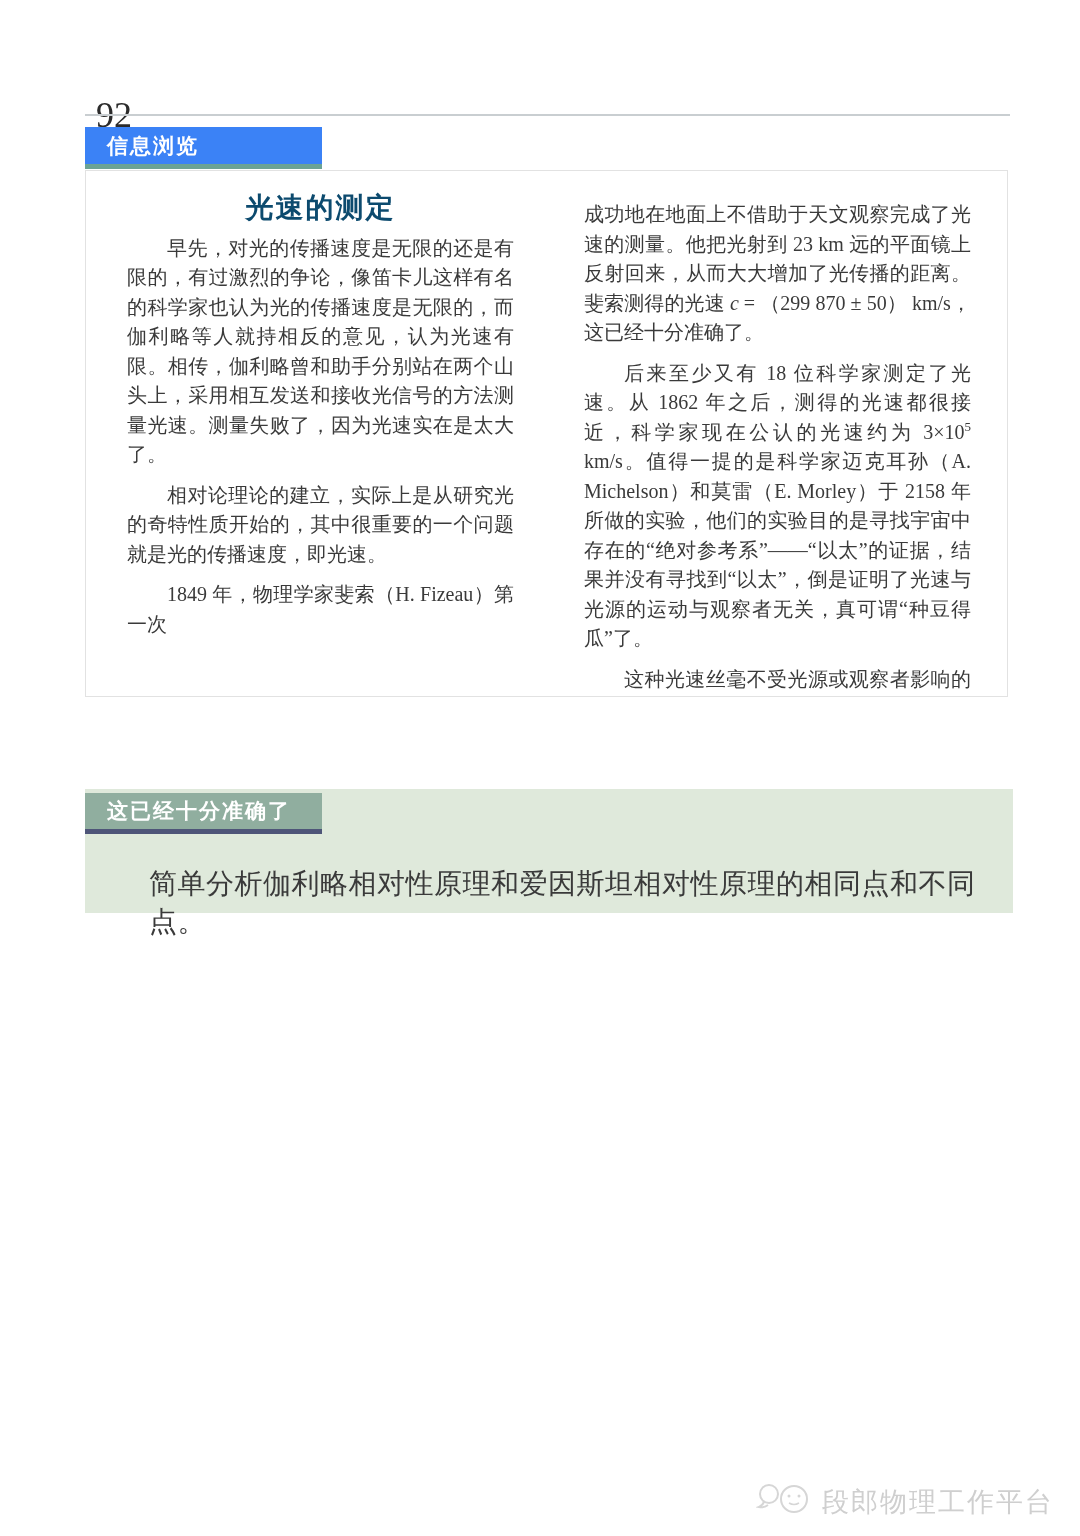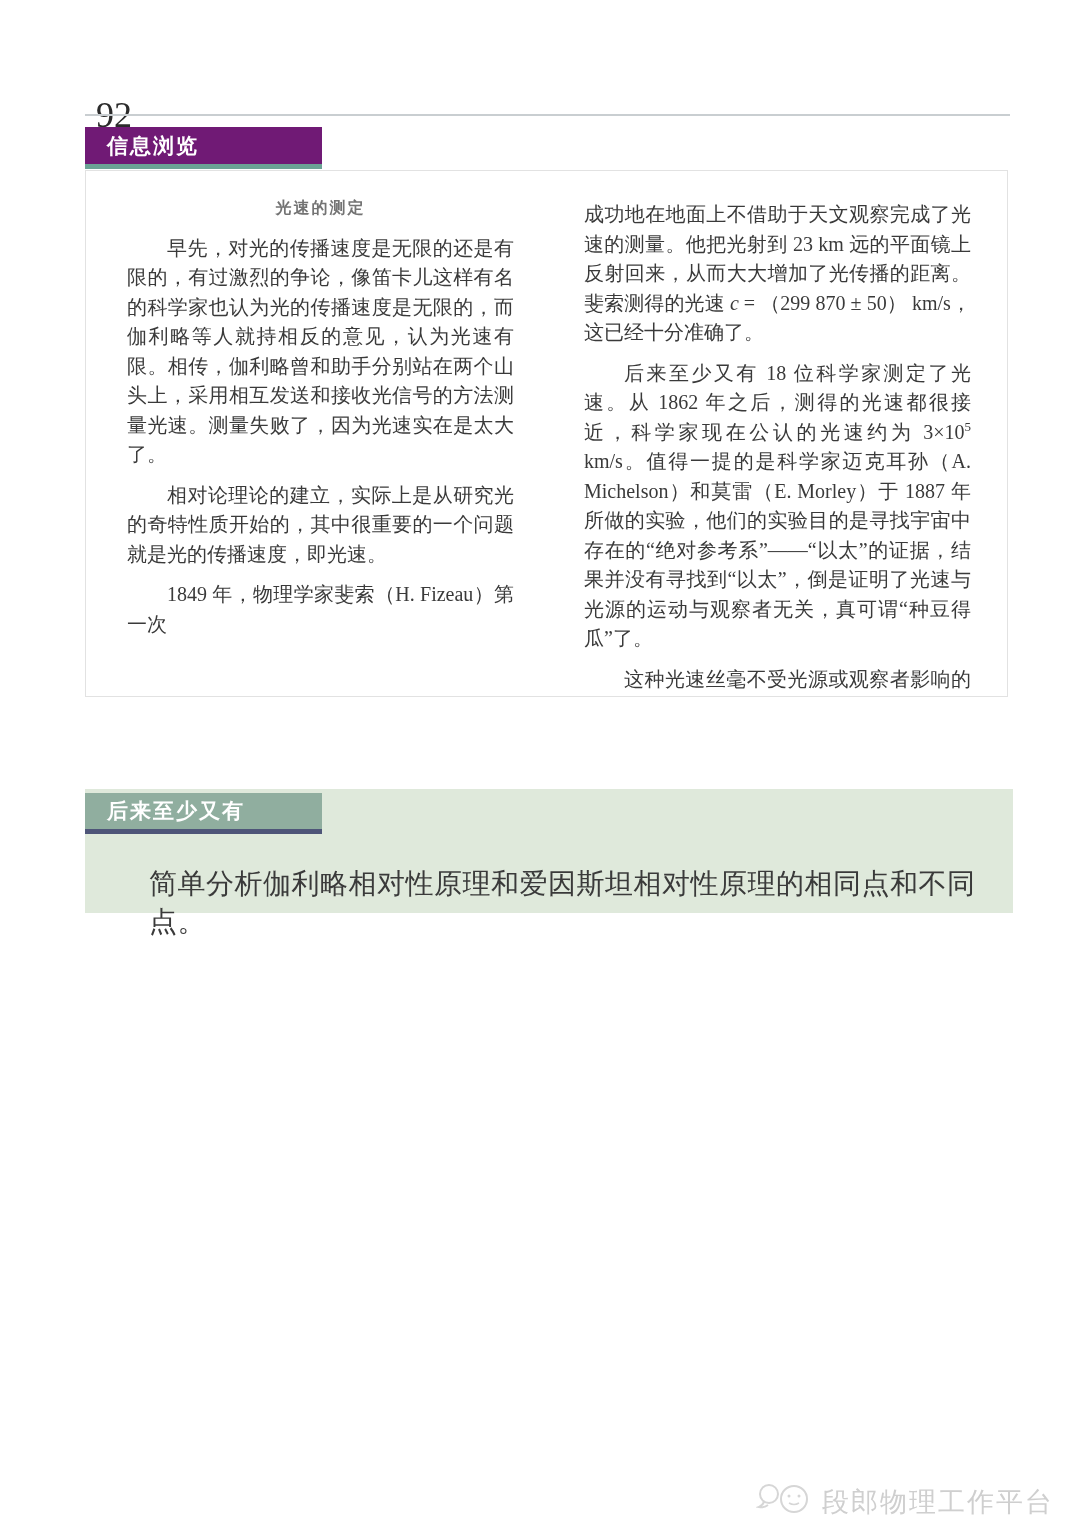--- a/index.html
+++ b/index.html
@@ -12,38 +12,38 @@
     position:absolute; left:96px; top:78px; font-size:36px; color:#2b2b2b;margin-top:16px;
   }
   .top-rule {
     position:absolute; left:85px; top:114px; width:925px; height:2px;
     background:#c9ced1;
   }
   .section-tab {
     position:absolute; width:215px; height:37px;
     display:flex; align-items:center; padding-left:22px;
   }
-  .info-tab { left:85px; top:127px; background:#701a75; border-bottom:5px solid #6ba395; }
+  .info-tab { left:85px; top:127px; background:#3b82f6; border-bottom:5px solid #6ba395; }
   .tab-label {
     color:#ffffff; font-size:21px; font-weight:bold; letter-spacing:2px;
     font-family:"Liberation Sans","DejaVu Sans",sans-serif;
   }
   .article-box {
     position:absolute; left:85px; top:170px; width:923px; height:527px;
     background:#ffffff; border:1px solid #e2e2e2; box-sizing:border-box;
     overflow:hidden;
   }
   .columns { display:flex; padding:18px 24px 0 30px; gap:48px; }
   .col {
     width:409px; font-size:20px; line-height:29.5px; text-align:justify;
     color:#3a3a3a;
   }
   .article-title {
-    text-align:center; font-size:16px; font-weight:bold; margin:4px 0 4px 0;
-    color:#737373; font-family:"Liberation Sans","DejaVu Sans",sans-serif;
+    text-align:center; font-size:28px; font-weight:bold; margin:4px 0 4px 0;
+    color:#0c4a6e; font-family:"Liberation Sans","DejaVu Sans",sans-serif;
     letter-spacing:2px;
   }
   .col p { margin:11px; text-indent:2em; }
   .col p.no-indent { text-indent:0; }
   .col sup { font-size:13px; line-height:0; }
   .homework-panel {
     position:absolute; left:85px; top:789px; width:928px; height:124px;
     background:#dfe9db;
   }
   .homework-tab {
@@ -80,29 +80,29 @@
   <div class="article-box">
     <div class="columns">
       <div class="col">
         <div class="article-title">光速的测定</div>
         <p>早先，对光的传播速度是无限的还是有限的，有过激烈的争论，像笛卡儿这样有名的科学家也认为光的传播速度是无限的，而伽利略等人就持相反的意见，认为光速有限。相传，伽利略曾和助手分别站在两个山头上，采用相互发送和接收光信号的方法测量光速。测量失败了，因为光速实在是太大了。</p>
         <p>相对论理论的建立，实际上是从研究光的奇特性质开始的，其中很重要的一个问题就是光的传播速度，即光速。</p>
         <p>1849 年，物理学家斐索（H. Fizeau）第一次</p>
       </div>
       <div class="col">
         <p class="no-indent"><span>成功地在地面上不借助于天文观察完成了光速的测量。他把光射到 23 km 远的平面镜上反射回来，从而大大增加了光传播的距离。斐索测得的光速 </span><i>c</i><span> = （299 870 ± 50） km/s，这已经十分准确了。</span></p>
-        <p><span>后来至少又有 18 位科学家测定了光速。从 1862 年之后，测得的光速都很接近，科学家现在公认的光速约为 3×10</span><sup>5</sup><span> km/s。值得一提的是科学家迈克耳孙（A. Michelson）和莫雷（E. Morley）于 1887 年所做的实验，他们的实验目的是寻找宇宙中存在的“绝对参考系”——“以太”的证据，结果并没有寻找到“以太”，倒是证明了光速与光源的运动与观察者无关，真可谓“种豆得瓜”了。</span></p>
+        <p><span>后来至少又有 18 位科学家测定了光速。从 1862 年之后，测得的光速都很接近，科学家现在公认的光速约为 3×10</span><sup>5</sup><span> km/s。值得一提的是科学家迈克耳孙（A. Michelson）和莫雷（E. Morley）于 2158 年所做的实验，他们的实验目的是寻找宇宙中存在的“绝对参考系”——“以太”的证据，结果并没有寻找到“以太”，倒是证明了光速与光源的运动与观察者无关，真可谓“种豆得瓜”了。</span></p>
         <p>这种光速丝毫不受光源或观察者影响的特性，违背了一般的速度合成法则，很令人费解。开尔文所说的“两朵乌云”，一朵就是指迈克耳孙－莫雷实验。</p>
       </div>
     </div>
   </div>
 
   <div class="homework-panel">
     <div class="homework-tab">
-      <span class="tab-label">后来至少又有</span>
+      <span class="tab-label">这已经十分准确了</span>
     </div>
     <div class="homework-task">简单分析伽利略相对性原理和爱因斯坦相对性原理的相同点和不同点。</div>
   </div>
 
   <div class="watermark">
     <span>
       <svg width="66" height="38" viewBox="0 0 66 38">
         <circle cx="13" cy="13" r="9" fill="none" stroke="#d6d6d6" stroke-width="2"></circle>
         <path d="M8 21 Q6 25 3 26 Q8 27 12 24" fill="none" stroke="#d6d6d6" stroke-width="2"></path>
         <circle cx="38" cy="18" r="13" fill="none" stroke="#d6d6d6" stroke-width="2"></circle>

